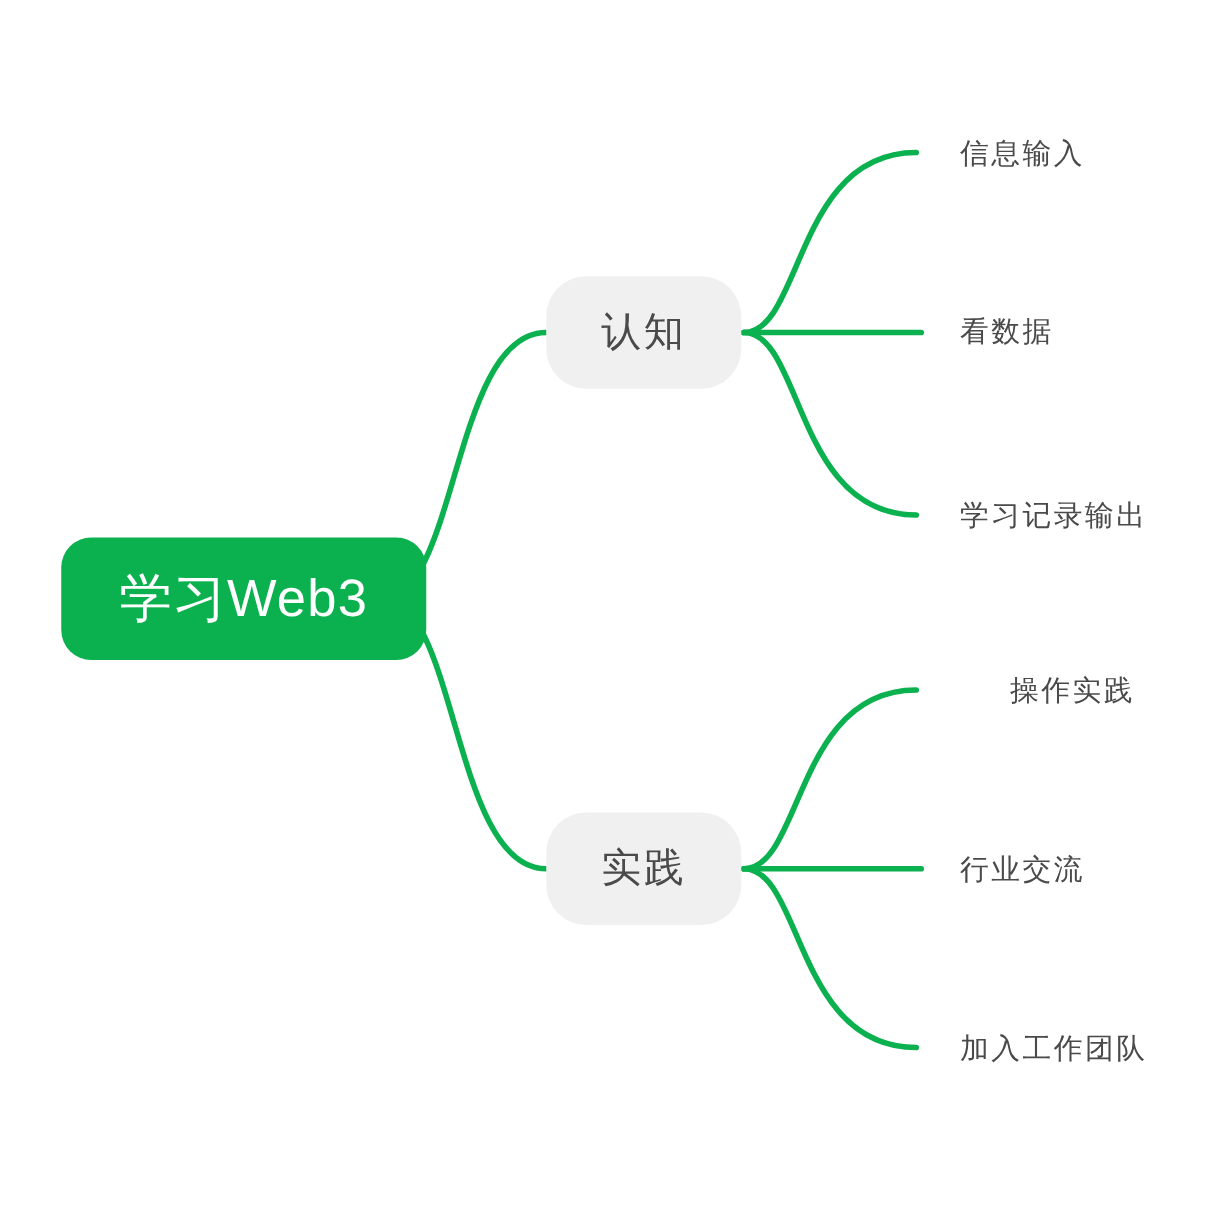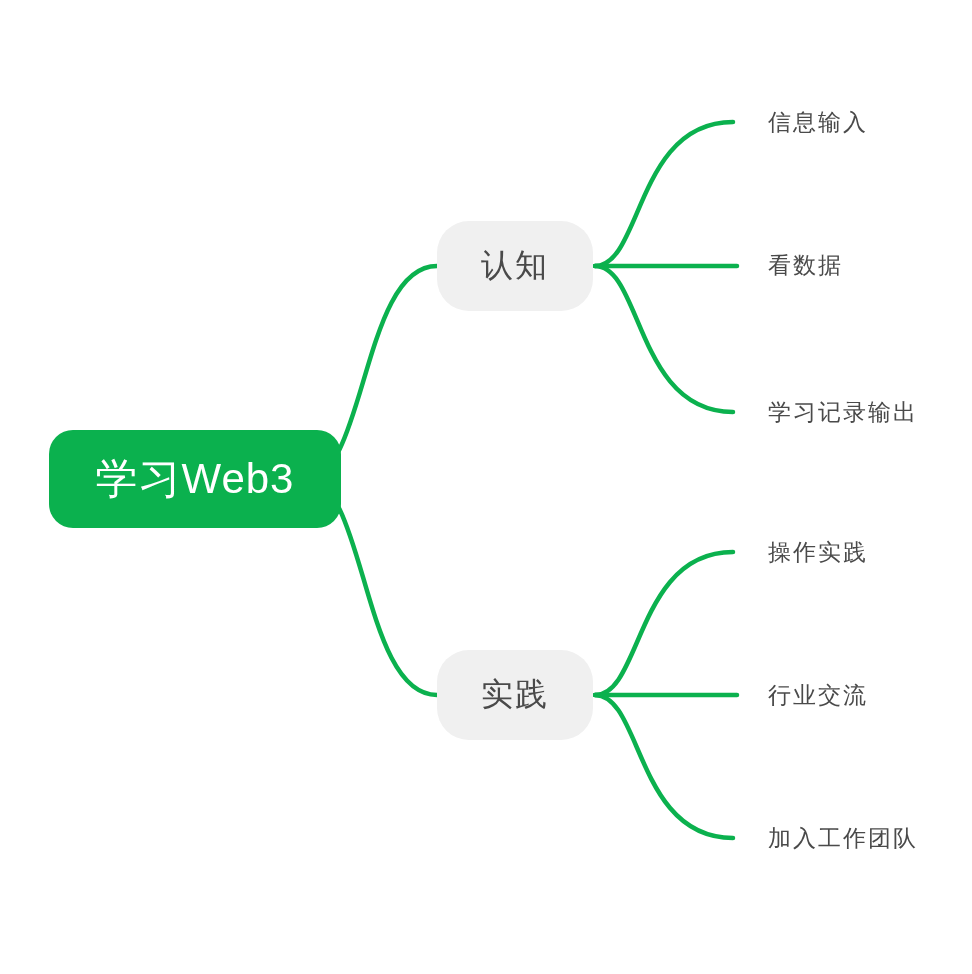--- a/index.html
+++ b/index.html
@@ -64,21 +64,21 @@
     height: 42px;
     line-height: 42px;
     color: var(--node-text-dark, #4A4A4A);
     font-size: 23px;
     letter-spacing: 2px;
     white-space: nowrap;
   }
   .leaf.l1 { top: 101px; }
   .leaf.l2 { top: 245px; font-family: Liberation Serif, serif; }
   .leaf.l3 { top: 391px; text-align: right; }
-  .leaf.l4 { top: 531px; }
+  .leaf.l4 { top: 531px; margin-left: 40px; }
   .leaf.l5 { top: 674px; }
   .leaf.l6 { top: 817px; }
 </style>
 </head>
 <body>
 
 <div class="canvas">
 
   <svg class="links" width="972" height="974" viewBox="0 0 972 974" aria-hidden="true">
     <path d="M306,479 C366,479 362,266 437,266"></path>

